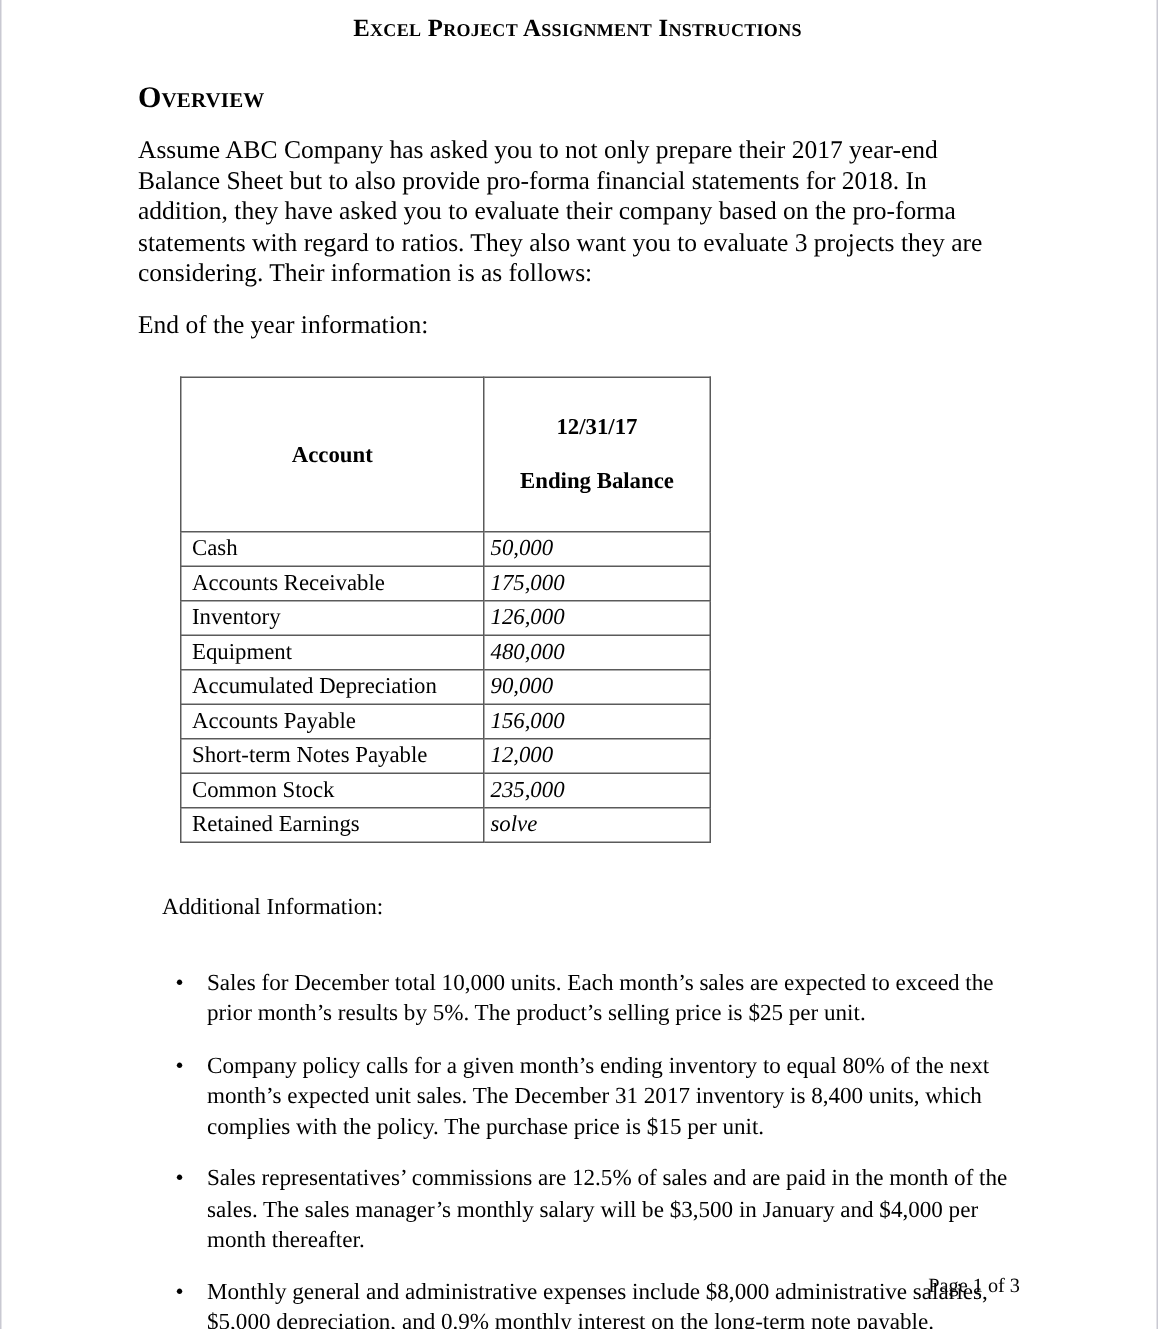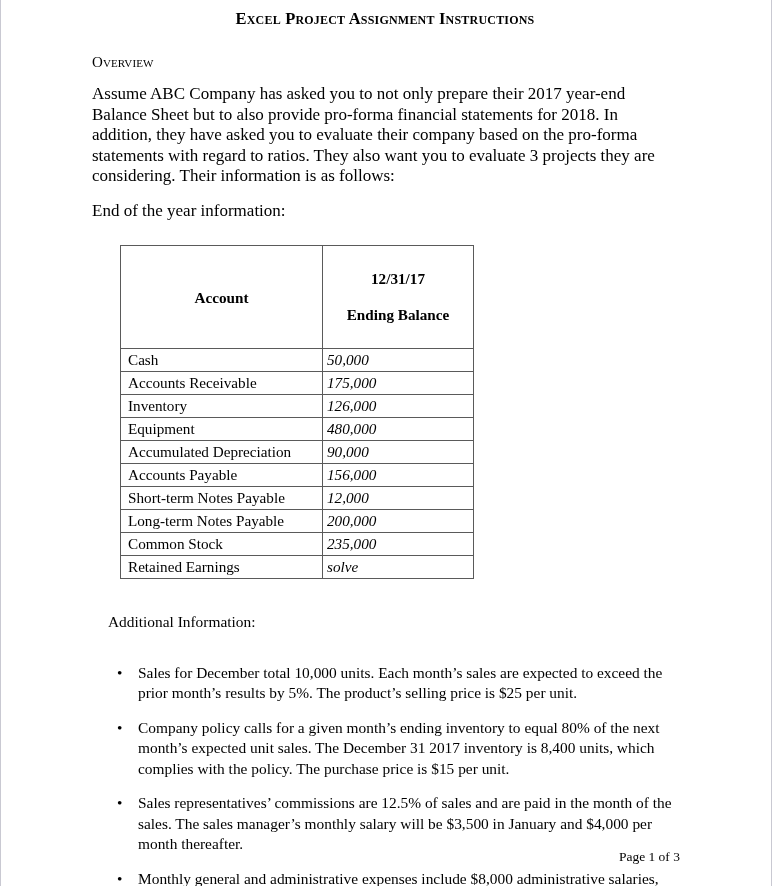--- a/index.html
+++ b/index.html
@@ -33,23 +33,23 @@
     font-weight: bold;
     font-variant: small-caps;
     font-size: 16.5px;
     letter-spacing: 0.2px;
     margin: 0;
     padding-top: 9px;
   }
 
   
   .section-heading {
-    font-weight: normal;
+    font-weight: bold;
     font-variant: small-caps;
-    font-size: 15px;
+    font-size: 20px;
     margin: 0;
     padding-top: 25px;
     letter-spacing: 0.1px;
   }
 
   
   .para {
     font-size: 17px;
     line-height: 20.5px;
     margin: 0;
@@ -202,24 +202,20 @@
           </tr>
           <tr>
             <td class="acct">Accounts Payable</td>
             <td class="val">156,000</td>
           </tr>
           <tr>
             <td class="acct">Short-term Notes Payable</td>
             <td class="val">12,000</td>
           </tr>
           <tr>
-            <td class="acct">Long-term Notes Payable</td>
-            <td class="val">200,000</td>
-          </tr>
-          <tr>
             <td class="acct">Common Stock</td>
             <td class="val">235,000</td>
           </tr>
           <tr>
             <td class="acct">Retained Earnings</td>
             <td class="val">solve</td>
           </tr>
         </tbody>
     </table>
   </div>

